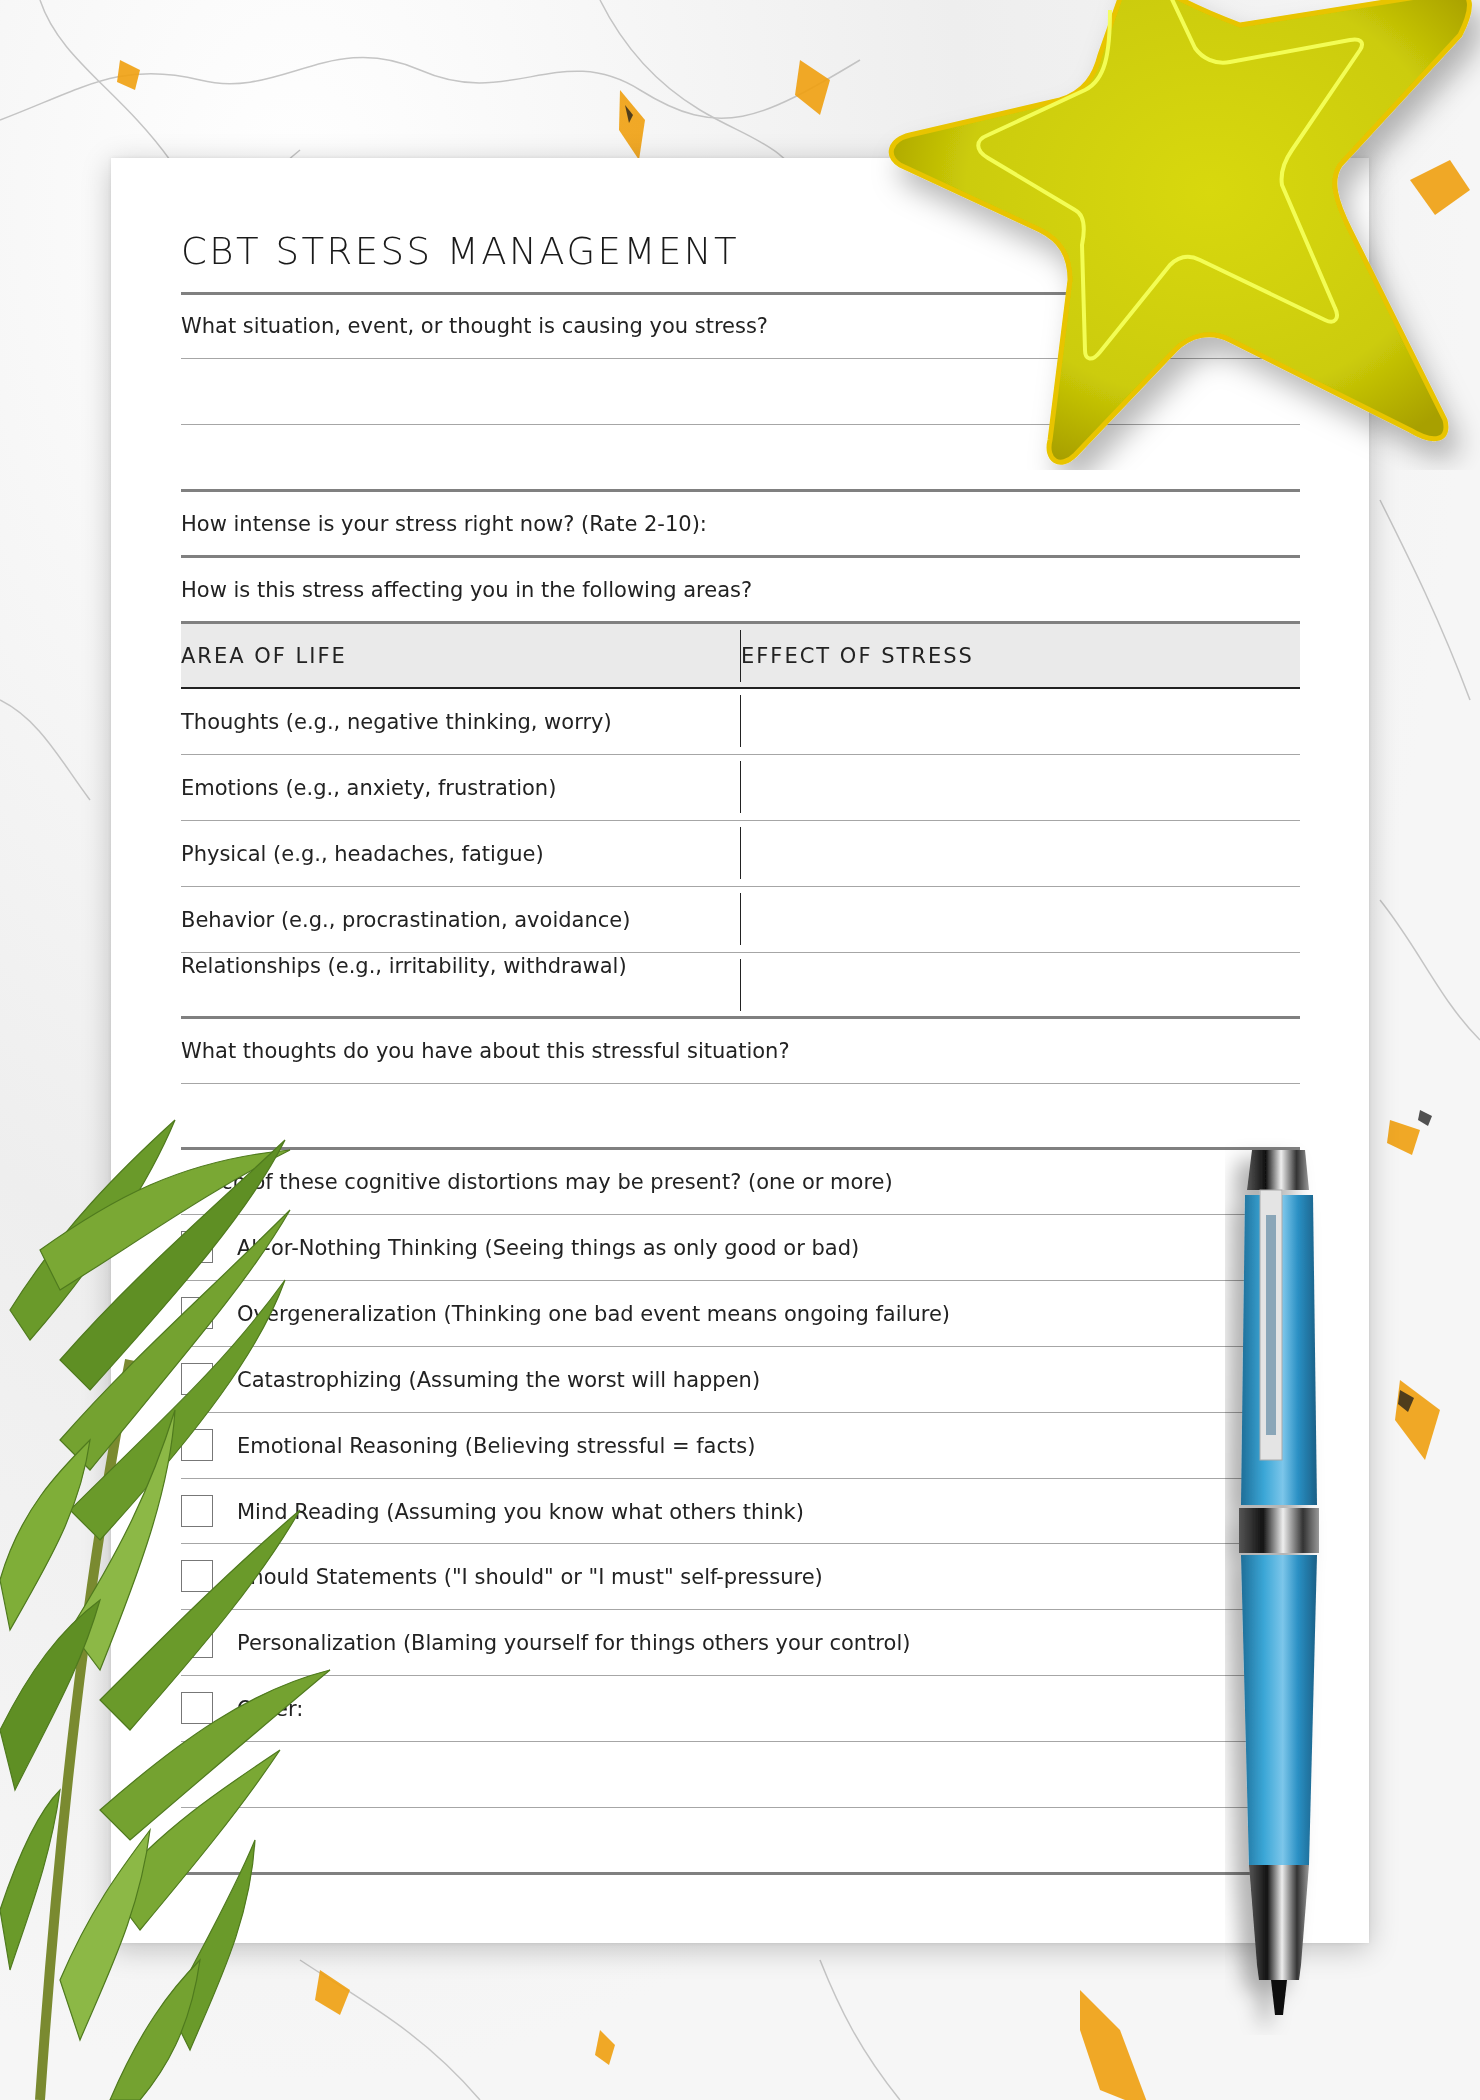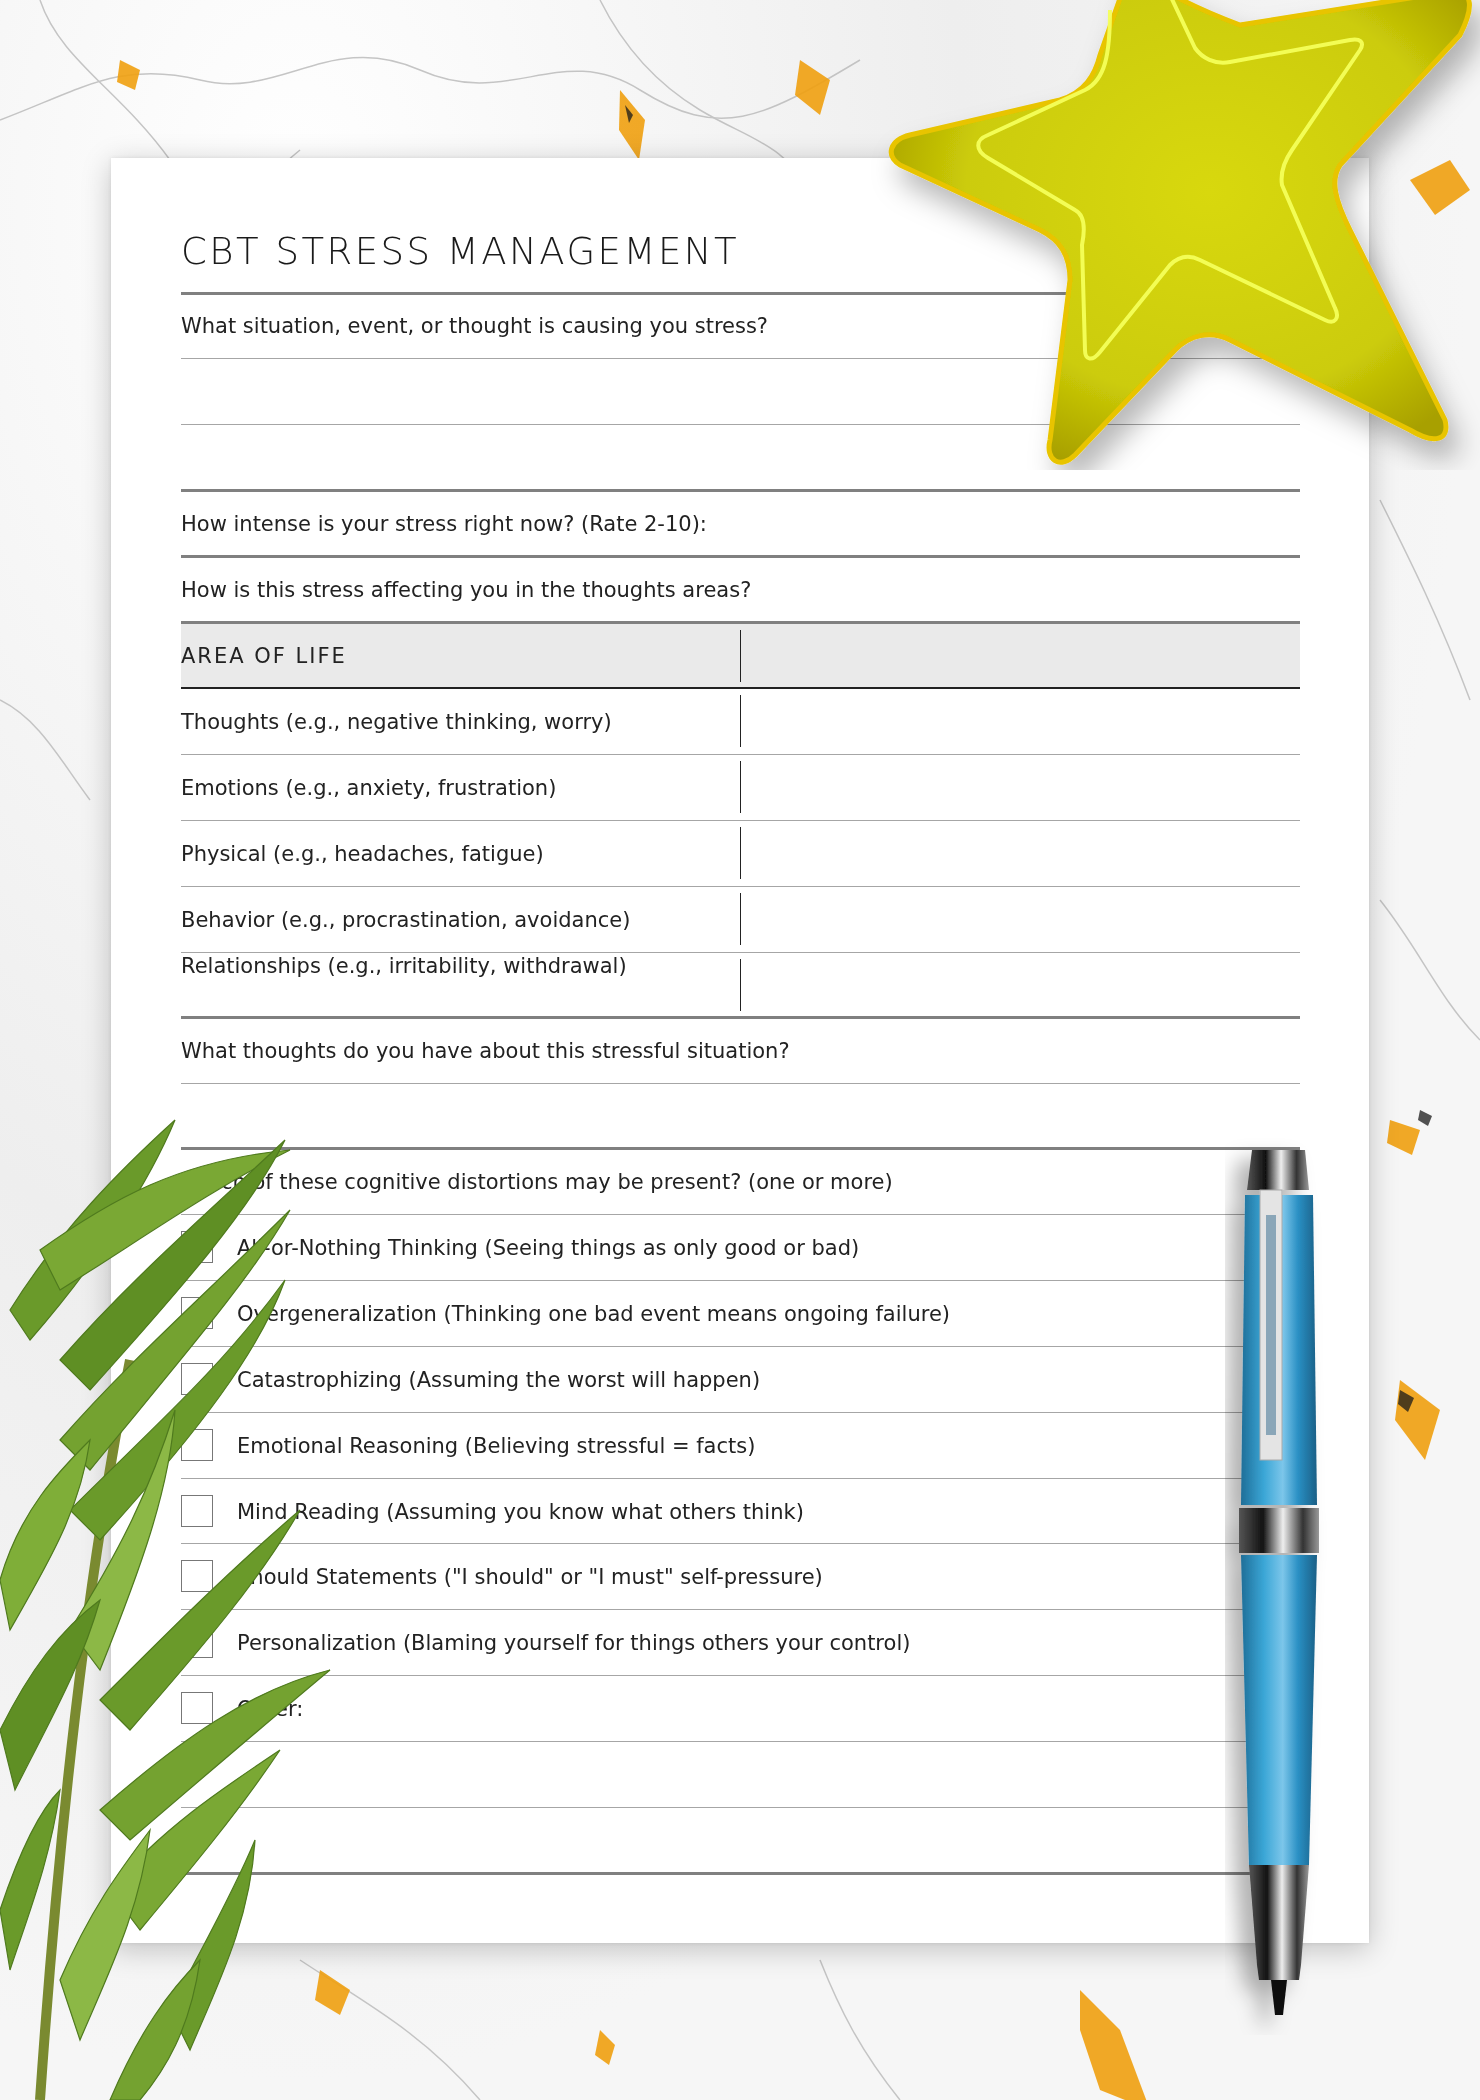--- a/index.html
+++ b/index.html
@@ -84,26 +84,27 @@
     <div class="rule thick" style="top:134px"></div>
 
     <div class="label" style="top:135px">What situation, event, or thought is causing you stress?</div>
     <div class="rule" style="top:200px"></div>
     <div class="rule" style="top:266px"></div>
     <div class="rule thick" style="top:331px"></div>
 
     <div class="label" style="top:333px">How intense is your stress right now? (Rate 2-10):</div>
     <div class="rule thick" style="top:397px"></div>
 
-    <div class="label" style="top:399px">How is this stress affecting you in the thoughts areas?</div>
+    <div class="label" style="top:399px">How is this stress affecting you in the following areas?</div>
     <div class="rule thick" style="top:463px"></div>
 
     <div class="thead" style="top:466px">
       <div class="th" style="left:0;width:559px">AREA OF LIFE</div>
       <div class="vdiv" style="left:559px;top:6px;height:52px"></div>
+      <div class="th" style="left:560px;width:559px">EFFECT OF STRESS</div>
     </div>
     <div class="rule dark" style="top:529px"></div>
 
     <div>
       <div class="label" style="top:531px">Thoughts (e.g., negative thinking, worry)</div>
       <div class="vdiv" style="left:559px;top:537px;height:52px"></div>
       <div style="position:absolute;left:560px;top:531px;width:559px;height:64px"></div>
     </div>
     <div class="rule" style="top:596px"></div>
 

